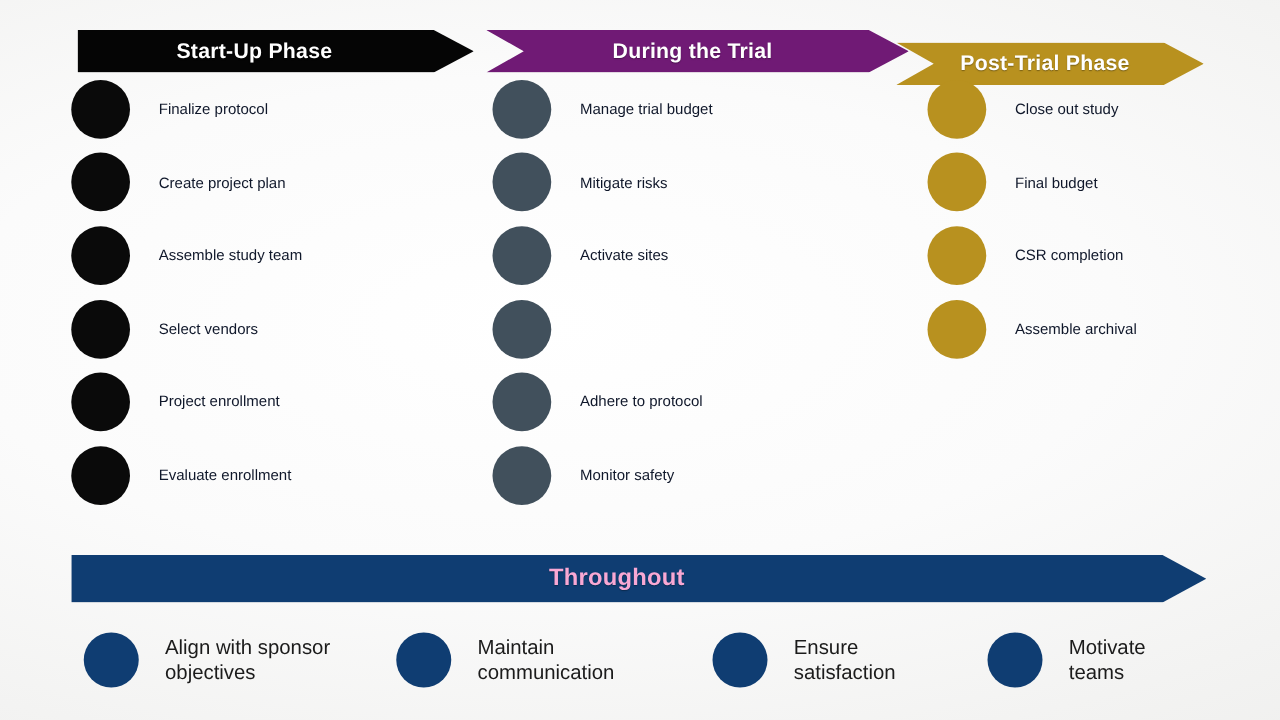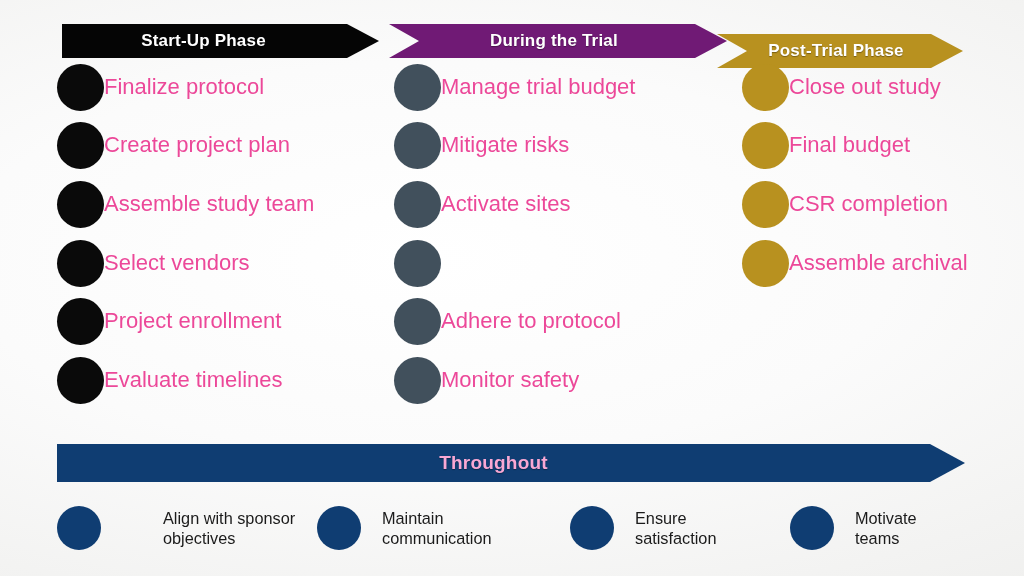--- a/index.html
+++ b/index.html
@@ -65,22 +65,23 @@
   }
   .bullet {
     width:47px; height:47px;
     border-radius:50%;
     flex:0 0 47px;
   }
   .bullet.black { background:#0a0a0a; }
   .bullet.slate { background:#41505c; }
   .bullet.gold  { background:#b8911f; }
   .task-label {
-    font-size:22px;
-    color:#ec4899;
+    margin-left:23px;
+    font-size:12px;
+    color:#0f172a;
     line-height:1.22;
     white-space:nowrap;
   }
 
   
   .throughout-arrow {
     position:absolute;
     left:57px; top:444px;
     width:908px; height:38px;
     background:#0f3d72;
@@ -108,21 +109,21 @@
     display:flex;
     align-items:center;
   }
   .t-item .bullet { width:44px; height:44px; flex:0 0 44px; background:#0f3d72; }
   .t-label {
     margin-left:21px;
     font-size:16.3px;
     color:#1b1b1b;
     line-height:1.24;
   }
-  .t-item.i1 { left:57px;gap:41px; }
+  .t-item.i1 { left:67px; }
   .t-item.i2 { left:317px; }
   .t-item.i3 { left:570px; }
   .t-item.i4 { left:790px; }
 </style>
 </head>
 <body>
 
 <div id="stage">
 
   <div class="phase-band">
@@ -155,21 +156,21 @@
       <div class="task">
         <div class="bullet black"></div>
         <div class="task-label">Select vendors</div>
       </div>
       <div class="task">
         <div class="bullet black"></div>
         <div class="task-label">Project enrollment</div>
       </div>
       <div class="task">
         <div class="bullet black"></div>
-        <div class="task-label">Evaluate timelines</div>
+        <div class="task-label">Evaluate enrollment</div>
       </div>
     </div>
 
     <div class="col c2">
       <div class="task">
         <div class="bullet slate"></div>
         <div class="task-label">Manage trial budget</div>
       </div>
       <div class="task">
         <div class="bullet slate"></div>

